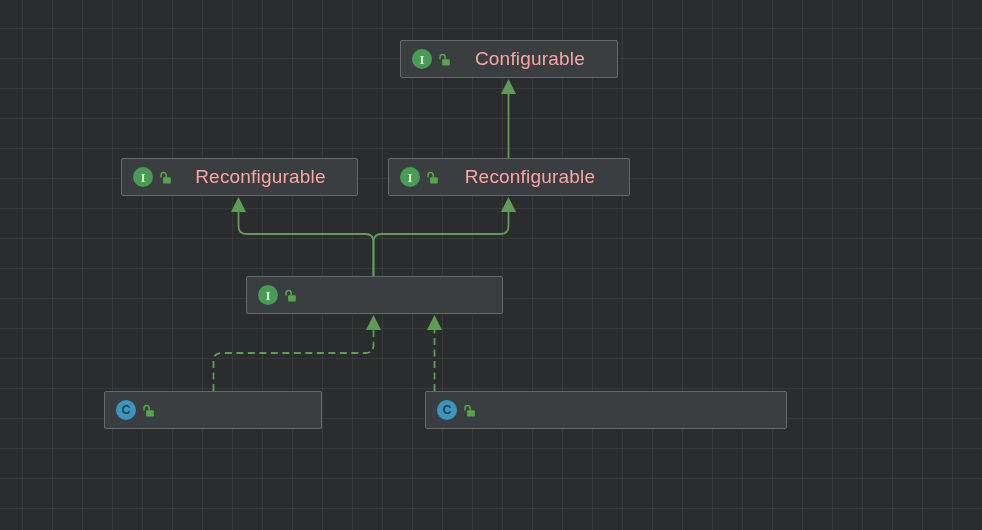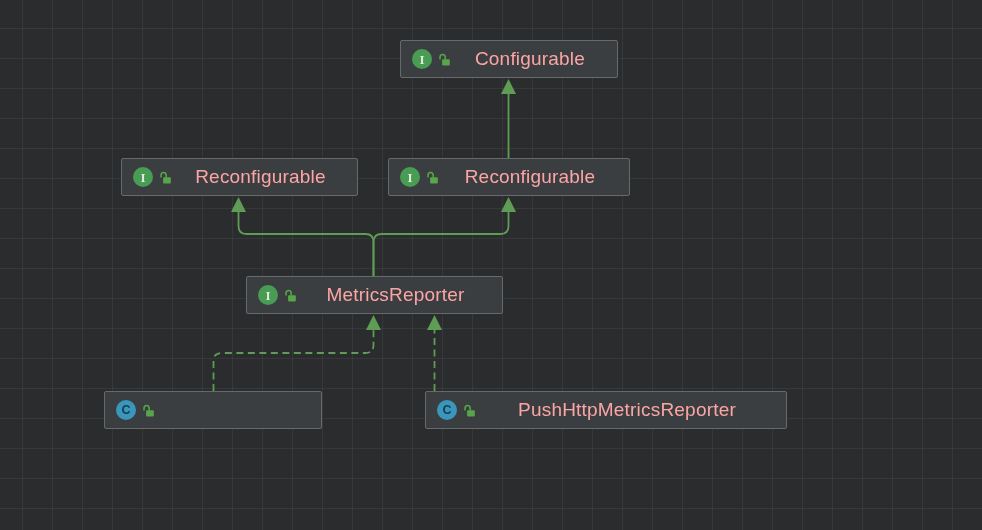--- a/index.html
+++ b/index.html
@@ -128,33 +128,31 @@
     </svg>
     <span class="label">Reconfigurable</span>
   </div>
 
   <div class="node" style="left:246px; top:276px; width:257px;">
     <span class="badge iface">I</span>
     <svg class="lock" width="13" height="13" viewBox="0 0 13 13">
       <path d="M2 6.4 V4.4 C2 2.6 3.1 1.5 4.6 1.5 C6.1 1.5 7.2 2.6 7.2 4.4 V6.4" fill="none" stroke="#57a64a" stroke-width="1.5"></path>
       <rect x="4.1" y="6.2" width="7.7" height="6.3" rx="1.1" fill="#57a64a"></rect>
     </svg>
-    <span class="label">MetricsReporter</span>
   </div>
 
   <div class="node" style="left:104px; top:391px; width:218px;">
     <span class="badge cls">C</span>
     <svg class="lock" width="13" height="13" viewBox="0 0 13 13">
       <path d="M2 6.4 V4.4 C2 2.6 3.1 1.5 4.6 1.5 C6.1 1.5 7.2 2.6 7.2 4.4 V6.4" fill="none" stroke="#57a64a" stroke-width="1.5"></path>
       <rect x="4.1" y="6.2" width="7.7" height="6.3" rx="1.1" fill="#57a64a"></rect>
     </svg>
   </div>
 
   <div class="node" style="left:425px; top:391px; width:362px;">
     <span class="badge cls">C</span>
     <svg class="lock" width="13" height="13" viewBox="0 0 13 13">
       <path d="M2 6.4 V4.4 C2 2.6 3.1 1.5 4.6 1.5 C6.1 1.5 7.2 2.6 7.2 4.4 V6.4" fill="none" stroke="#57a64a" stroke-width="1.5"></path>
       <rect x="4.1" y="6.2" width="7.7" height="6.3" rx="1.1" fill="#57a64a"></rect>
     </svg>
-    <span class="label">PushHttpMetricsReporter</span>
   </div>
 
 </div>
 
 </body></html>

